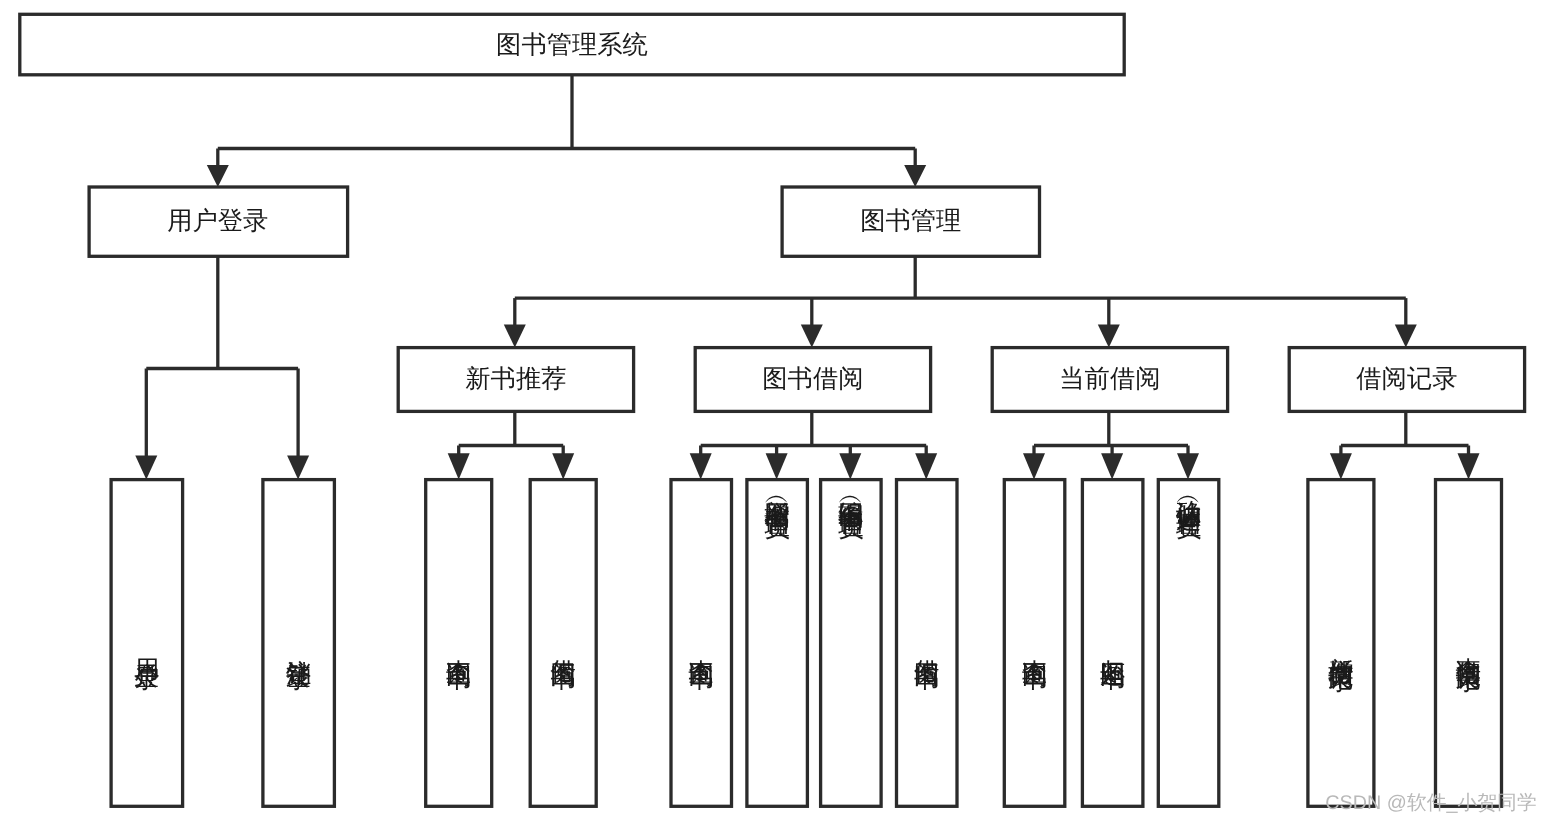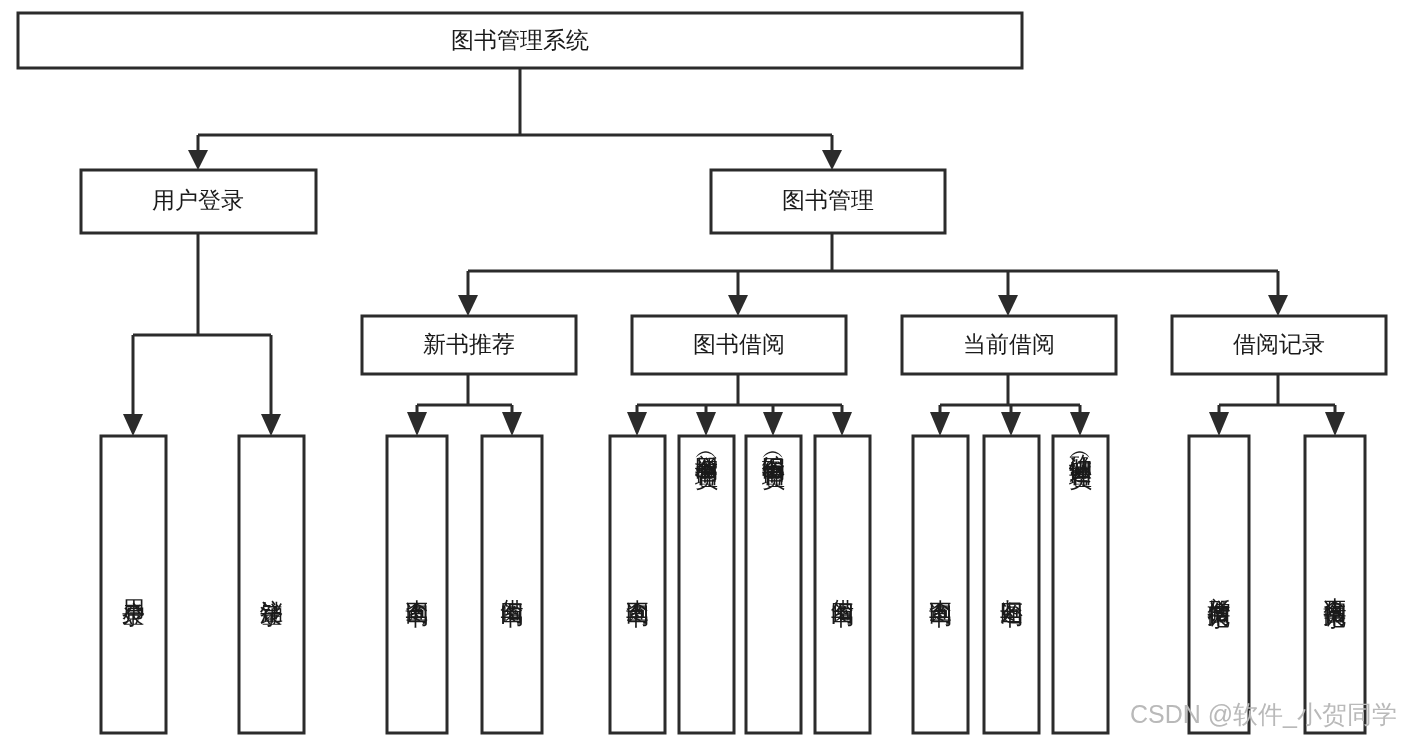--- a/index.html
+++ b/index.html
@@ -62,23 +62,23 @@
   .vlabel-wrap {
     position: absolute;
     display: flex;
     align-items: center;
     justify-content: center;
     pointer-events: none;
   }
   .watermark {
     position: absolute;
     right: 8px;
-    bottom: 16px;
-    font-family: "Liberation Sans", "DejaVu Sans", sans-serif;
-    font-size: 25px;
+    bottom: 6px;
+    font-family: "Liberation Sans", "DejaVu Sans", sans-serif;
+    font-size: 18px;
     color: #b9b9b9;
     white-space: nowrap;
     user-select: none;
   }
 </style>
 </head>
 <body>
 
 <div id="diagram-root">
 

